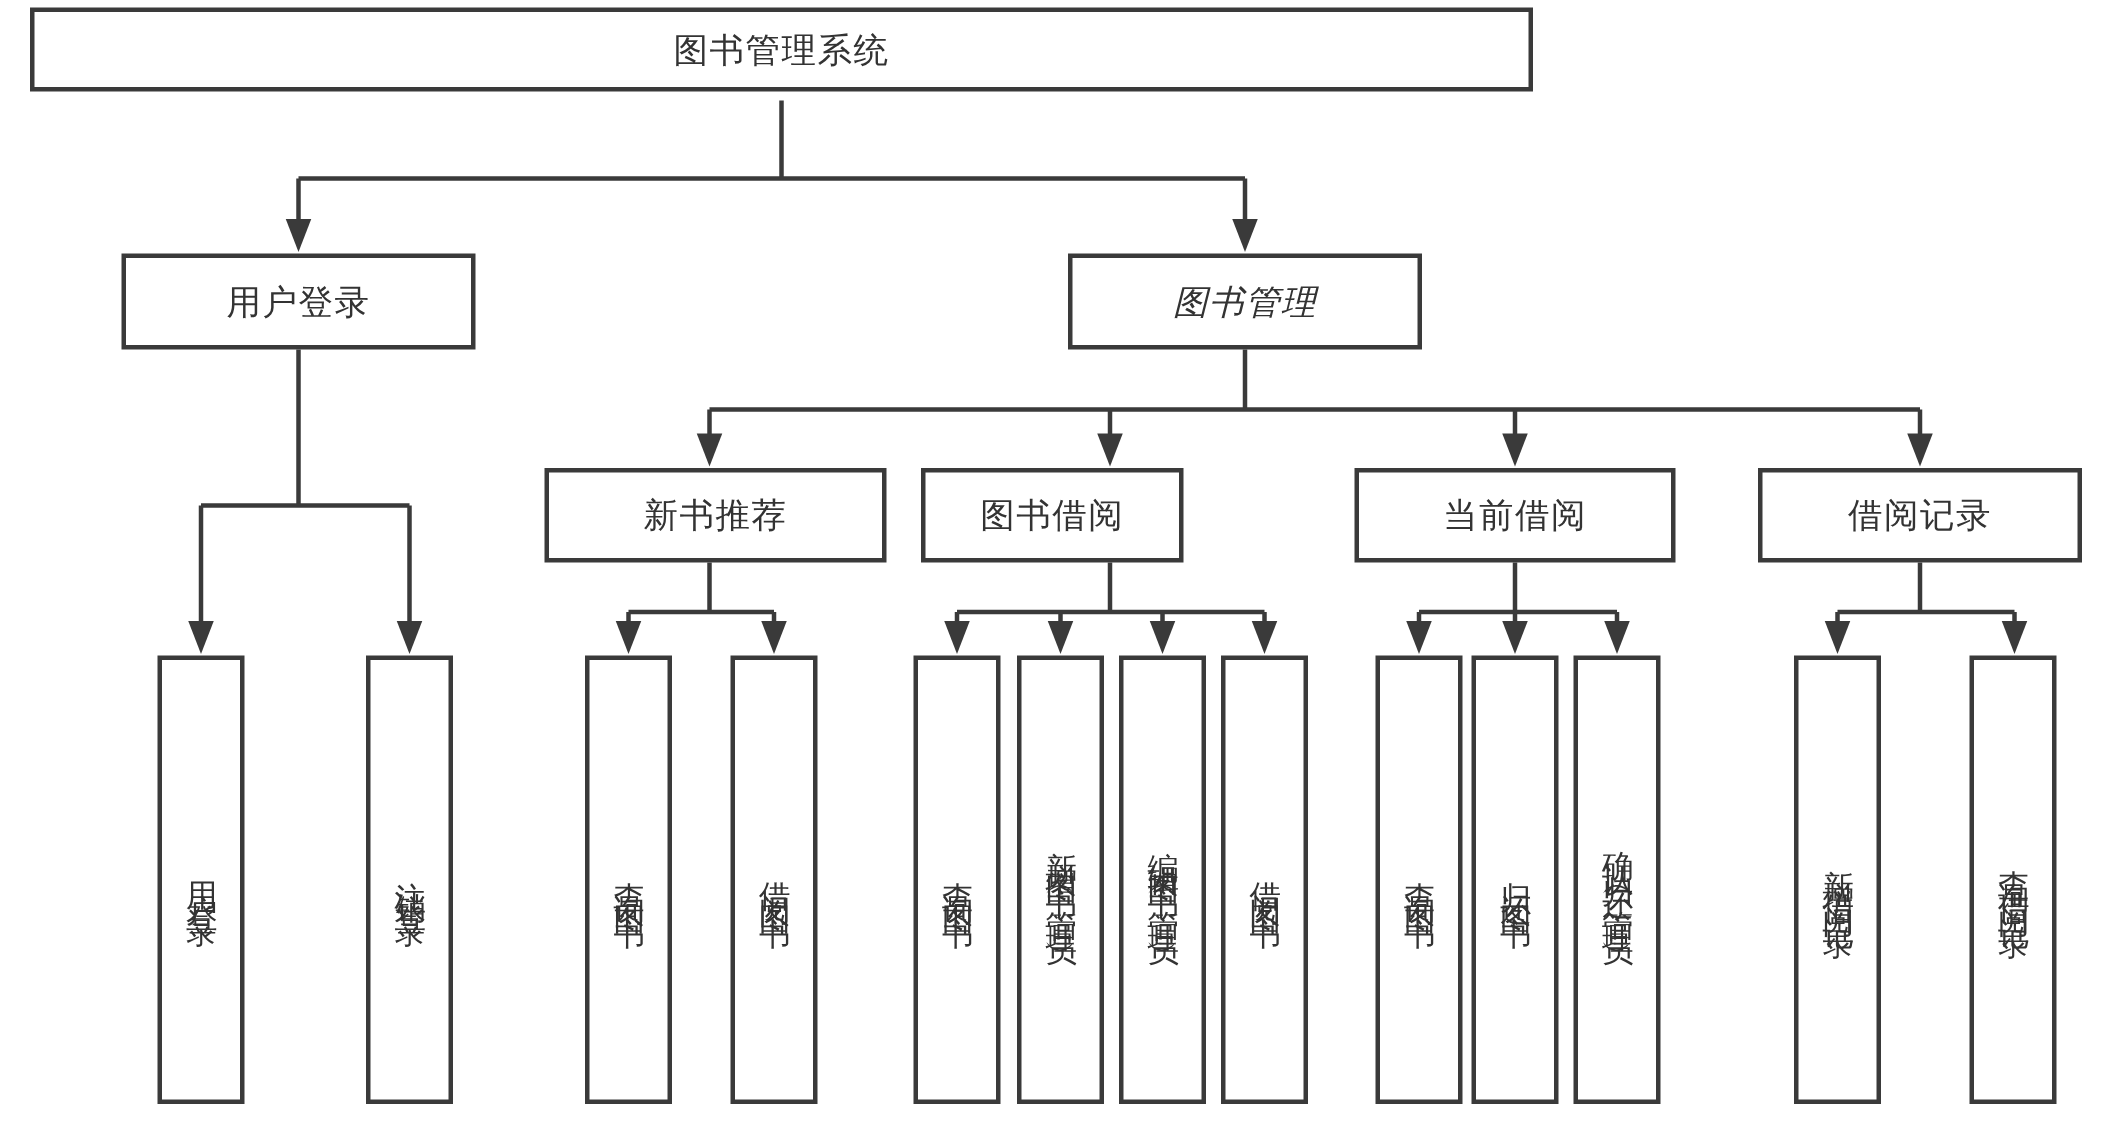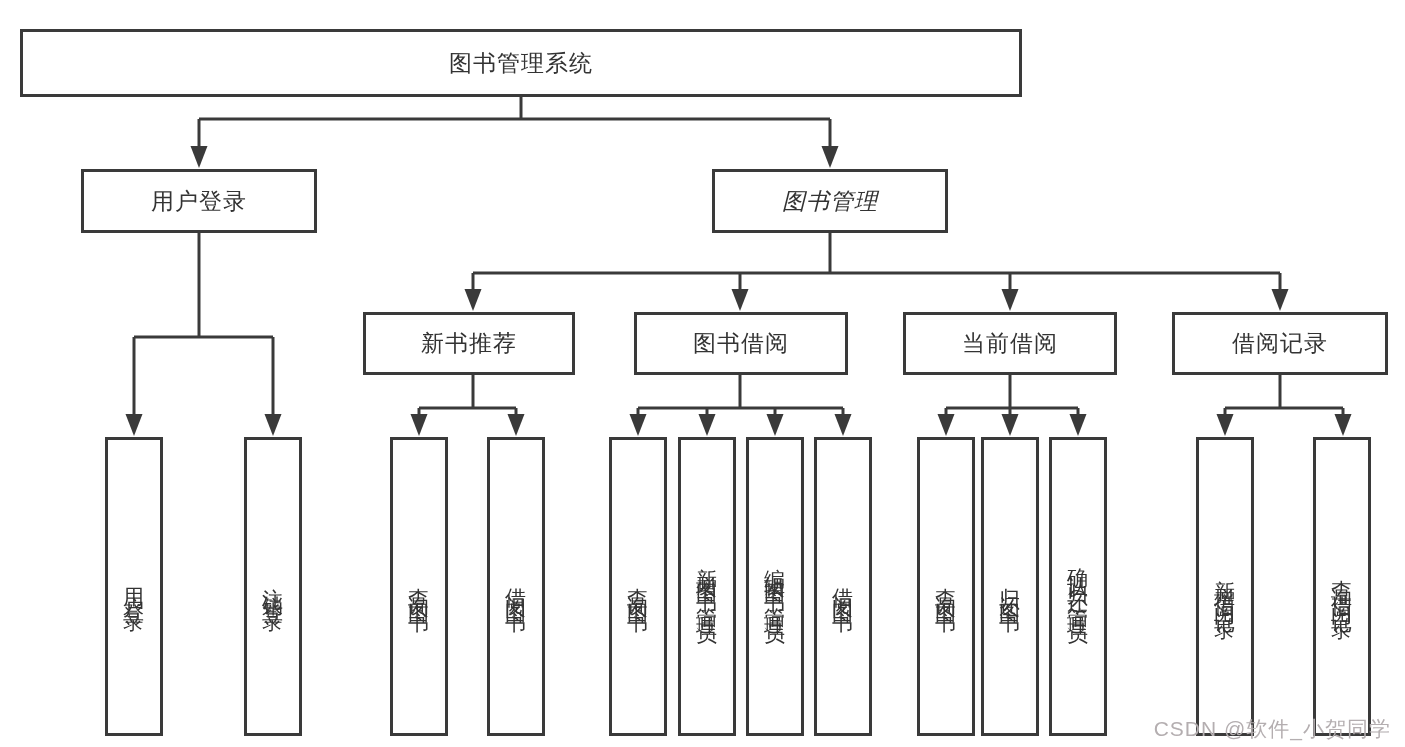--- a/index.html
+++ b/index.html
@@ -122,35 +122,35 @@
     <polygon points="1078,436 1069.5,414 1086.5,414"></polygon>
 
     <line x1="1280" y1="374" x2="1280" y2="408"></line>
     <line x1="1225" y1="408" x2="1343" y2="408"></line>
     <line x1="1225" y1="408" x2="1225" y2="418"></line>
     <line x1="1343" y1="408" x2="1343" y2="418"></line>
     <polygon points="1225,436 1216.5,414 1233.5,414"></polygon>
     <polygon points="1343,436 1334.5,414 1351.5,414"></polygon>
   </svg>
 
-  <div class="node" style="left:20px; top:29px; width:1002px; height:68px;">
+  <div class="node" style="left:20px; top:5px; width:1002px; height:56px;">
     <span class="lbl">图书管理系统</span>
   </div>
 
   <div class="node" style="left:81px; top:169px; width:236px; height:64px;">
     <span class="lbl">用户登录</span>
   </div>
   <div class="node" style="left:712px; top:169px; width:236px; height:64px;font-style:italic;">
     <span class="lbl">图书管理</span>
   </div>
 
-  <div class="node" style="left:363px; top:312px; width:212px; height:63px;">
+  <div class="node" style="left:363px; top:312px; width:228px; height:63px;">
     <span class="lbl">新书推荐</span>
   </div>
-  <div class="node" style="left:634px; top:312px; width:214px; height:63px;font-family:Liberation Serif, serif;">
+  <div class="node" style="left:614px; top:312px; width:175px; height:63px;font-family:Liberation Serif, serif;">
     <span class="lbl">图书借阅</span>
   </div>
   <div class="node" style="left:903px; top:312px; width:214px; height:63px;text-align:center;">
     <span class="lbl">当前借阅</span>
   </div>
   <div class="node" style="left:1172px; top:312px; width:216px; height:63px;">
     <span class="lbl">借阅记录</span>
   </div>
 
   <div class="node leaf" style="left:105px; top:437px; width:58px; height:299px;">
@@ -190,15 +190,14 @@
     <span class="lbl">确认归还（管理员）</span>
   </div>
 
   <div class="node leaf" style="left:1196px; top:437px; width:58px; height:299px;">
     <span class="lbl">新增借阅记录</span>
   </div>
   <div class="node leaf" style="left:1313px; top:437px; width:58px; height:299px;">
     <span class="lbl">查询借阅记录</span>
   </div>
 
-  <div class="watermark">CSDN @软件_小贺同学</div>
 
 </div>
 
 </body></html>

